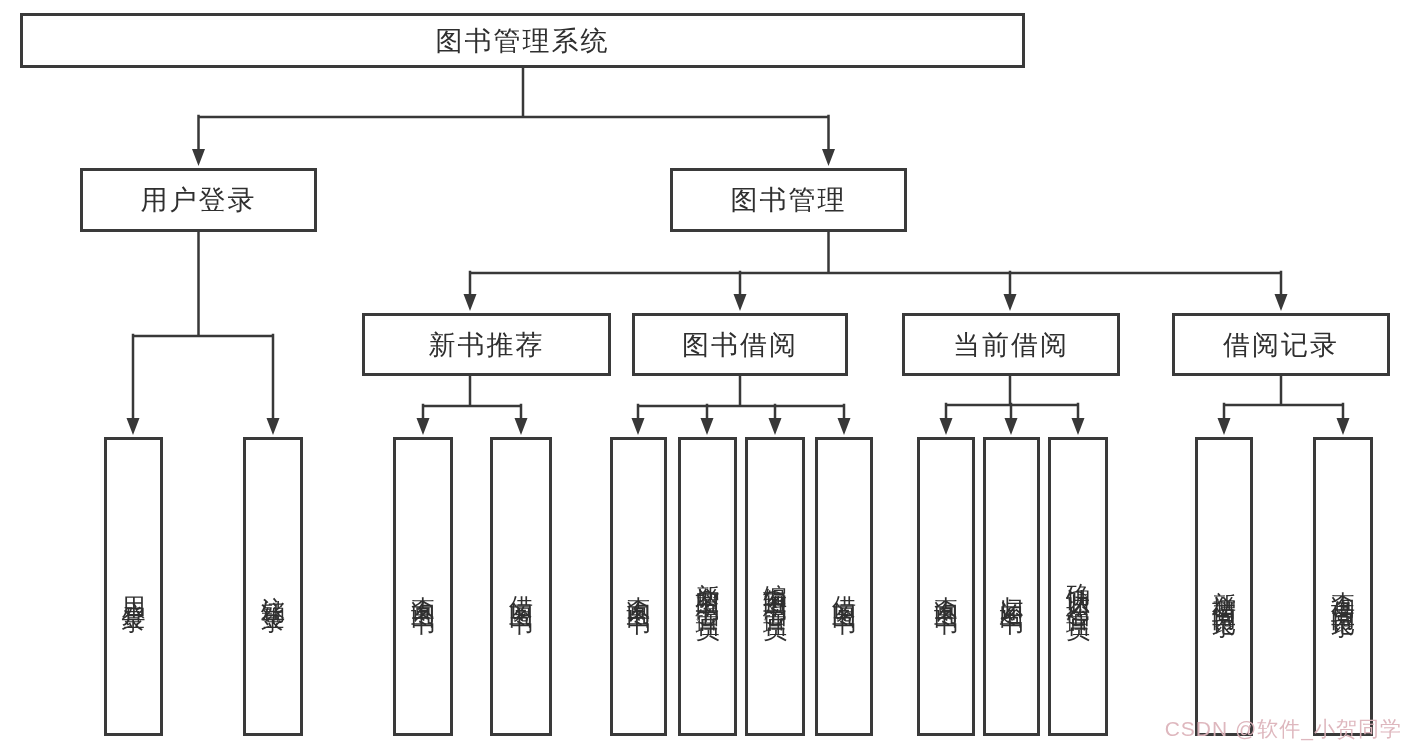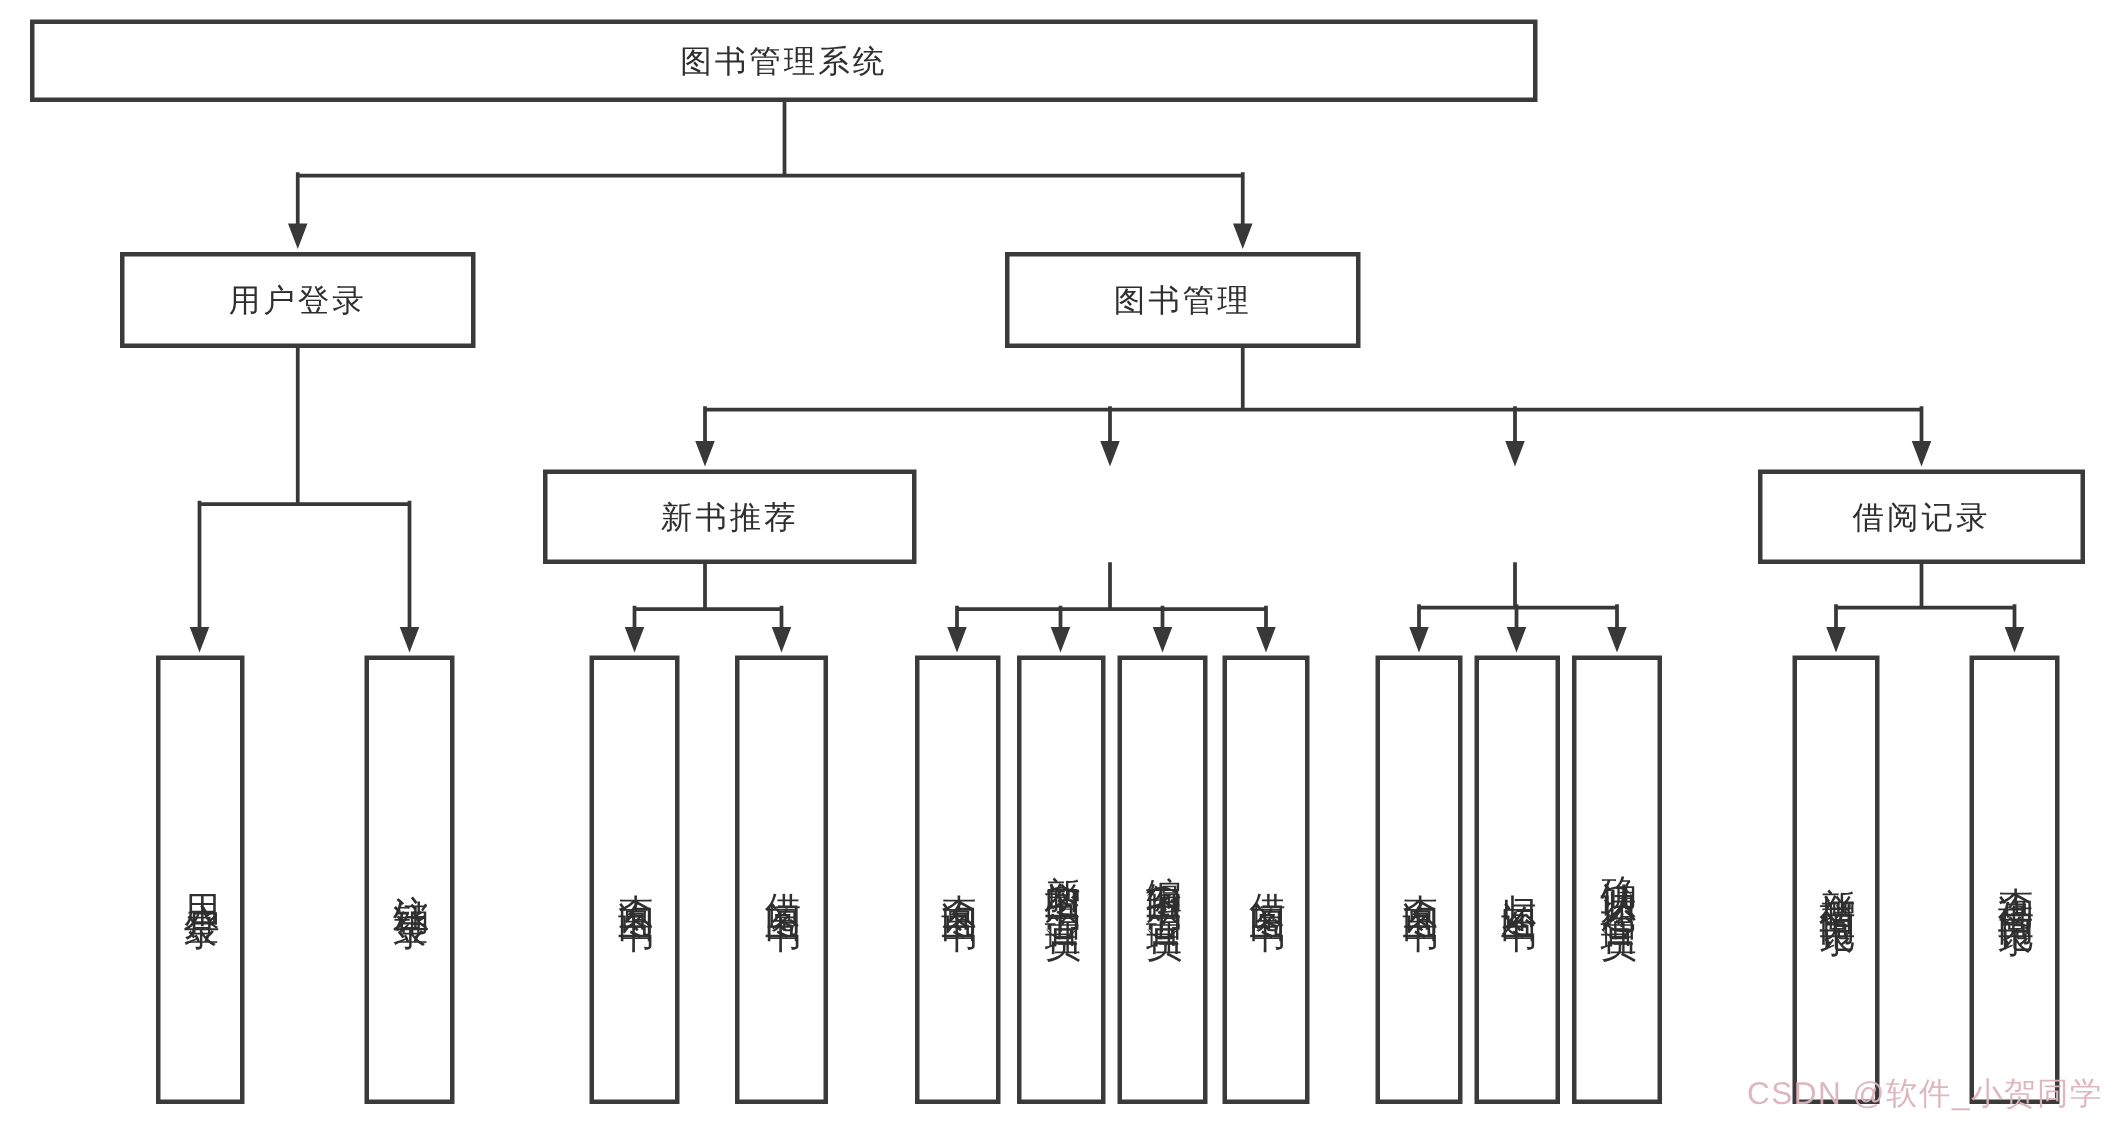--- a/index.html
+++ b/index.html
@@ -25,21 +25,21 @@
   }
   .box {
     position: absolute;
     box-sizing: border-box;
     background: #ffffff;
     border: 3px solid #3a3a3a;
     display: flex;
     align-items: center;
     justify-content: center;
     color: #2f2f2f;
-    font-size: 21px;
+    font-size: 27px;
     letter-spacing: 2px;
     white-space: nowrap;
     text-align: center;
     font-family: Liberation Mono, monospace;
   }
   .vbox {
     position: absolute;
     box-sizing: border-box;
     background: #ffffff;
     border: 3px solid #3a3a3a;
@@ -85,20 +85,22 @@
          M939.5,418h13l-6.5,17z M1004.5,418h13l-6.5,17z M1071.5,418h13l-6.5,17z
          M1217.5,418h13l-6.5,17z M1336.5,418h13l-6.5,17z"></path>
   </svg>
 
   <div class="box" style="left:20px; top:13px; width:1005px; height:55px;">图书管理系统</div>
 
   <div class="box" style="left:80px; top:168px; width:237px; height:64px;">用户登录</div>
   <div class="box" style="left:670px; top:168px; width:237px; height:64px;">图书管理</div>
 
   <div class="box" style="left:362px; top:313px; width:249px; height:63px;">新书推荐</div>
+  <div class="box" style="left:632px; top:313px; width:216px; height:63px;">图书借阅</div>
+  <div class="box" style="left:902px; top:313px; width:218px; height:63px;">当前借阅</div>
   <div class="box" style="left:1172px; top:313px; width:218px; height:63px;text-align:center;">借阅记录</div>
 
   <div class="vbox" style="left:104px; top:437px; width:59px; height:299px;">用户登录</div>
   <div class="vbox" style="left:243px; top:437px; width:60px; height:299px;">注销登录</div>
   <div class="vbox" style="left:393px; top:437px; width:60px; height:299px;">查询图书</div>
   <div class="vbox" style="left:490px; top:437px; width:62px; height:299px;">借阅图书</div>
   <div class="vbox" style="left:610px; top:437px; width:57px; height:299px;">查询图书</div>
   <div class="vbox" style="left:678px; top:437px; width:59px; height:299px;">新增图书（管理员）</div>
   <div class="vbox" style="left:745px; top:437px; width:60px; height:299px;">编辑图书（管理员）</div>
   <div class="vbox" style="left:815px; top:437px; width:58px; height:299px;">借阅图书</div>

